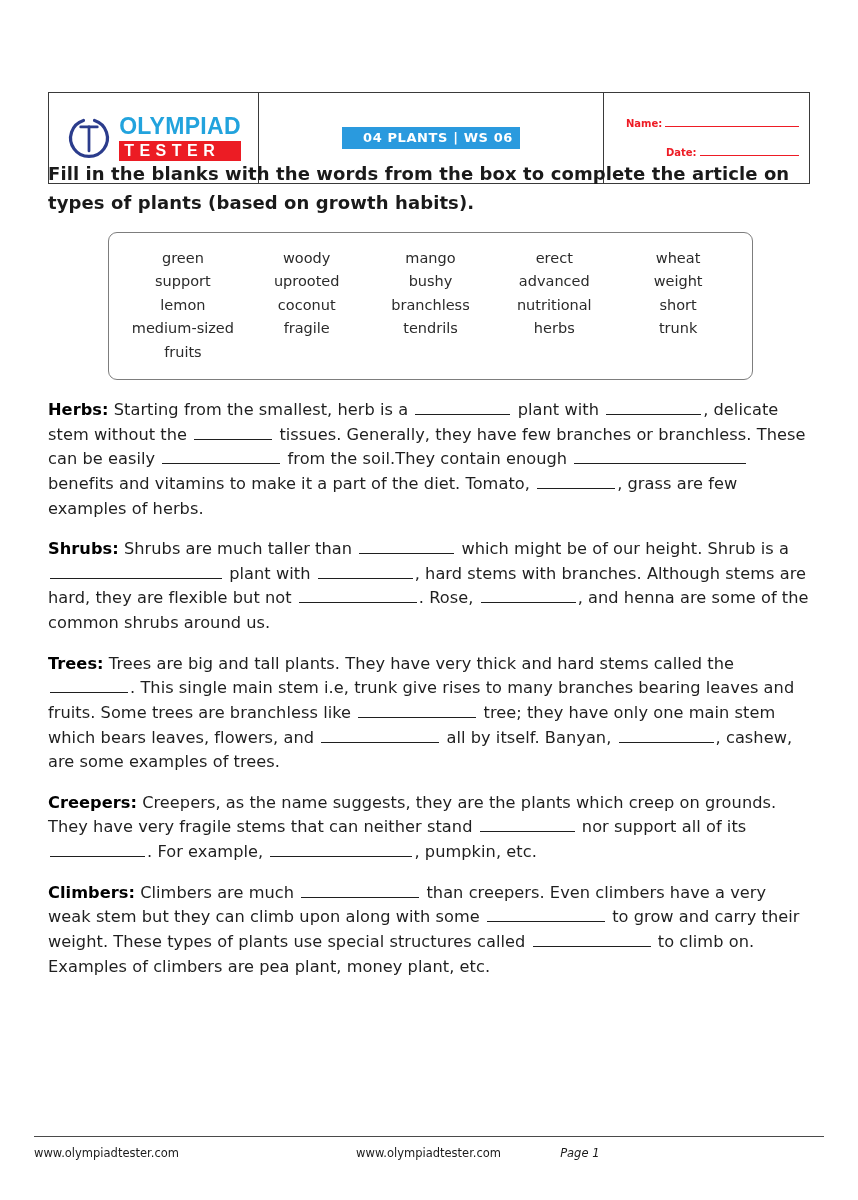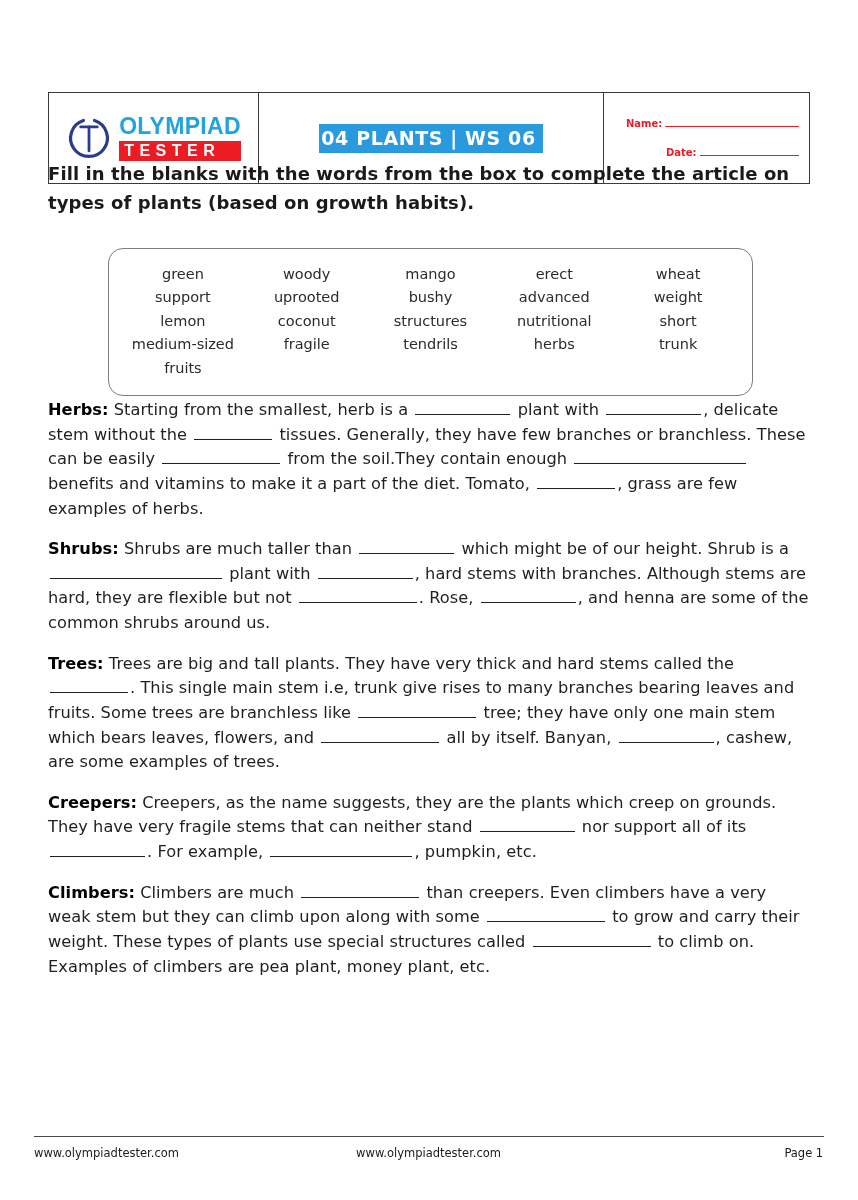--- a/index.html
+++ b/index.html
@@ -97,23 +97,23 @@
     margin-top: 3px;
     text-align: left;
   }
 
   
   .ws-title {
     background: #2a9ade;
     color: #ffffff;
     font-family: "DejaVu Sans", sans-serif;
     font-weight: bold;
-    font-size: 19px;
+    font-size: 13px;
     letter-spacing: 0.6px;
-    padding: 3px 7px 4px 2px;
+    padding: 3px 7px 4px 21px;
     white-space: nowrap;
   }
 
   
   .nd-row {
     display: flex;
     align-items: baseline;
     color: #ee1c25;
     font-family: "DejaVu Sans", sans-serif;
     font-weight: bold;
@@ -140,25 +140,25 @@
     font-size: 18px;
     line-height: 1.6;
     color: #1a1a1a;
     letter-spacing: 0.1px;
   }
 
   
   .wordbank {
     position: absolute;
     left: 108px;
-    top: 248px;
+    top: 232px;
     width: 645px;
     height: 148px;
     border: 1.3px solid #7d7d7d;
-    border-radius: 15px;
+    border-radius: 9px;
     padding: 14px 12px 10px 12px;
   }
   .wb-grid {
     display: grid;
     grid-template-columns: repeat(5, 1fr);
     row-gap: 0px;
     font-family: "DejaVu Sans", sans-serif;
     font-size: 14.5px;
     color: #2b2b2b;
     text-align: center;
@@ -211,21 +211,21 @@
     top: 1146px;
     width: 790px;
     display: flex;
     align-items: center;
     font-family: "DejaVu Sans", sans-serif;
     font-size: 11.5px;
     color: #1a1a1a;
   }
   .footer-left  { width: 33.3%; text-align: left; }
   .footer-center{ width: 33.3%; text-align: center; }
-  .footer-right { width: 33.3%; text-align: right; }
+  .footer-right { width: 33.3%; text-align: left; font-style: italic; }
 </style>
 </head>
 <body>
 
 <div class="page">
 
   <div class="header-table">
 
     <div class="hdr-cell hdr-logo-cell">
       <div class="logo-wrap">
@@ -267,21 +267,21 @@
         <div class="wb-cell">mango</div>
         <div class="wb-cell">erect</div>
         <div class="wb-cell">wheat</div>
         <div class="wb-cell">support</div>
         <div class="wb-cell">uprooted</div>
         <div class="wb-cell">bushy</div>
         <div class="wb-cell">advanced</div>
         <div class="wb-cell">weight</div>
         <div class="wb-cell">lemon</div>
         <div class="wb-cell">coconut</div>
-        <div class="wb-cell">structures</div>
+        <div class="wb-cell">branchless</div>
         <div class="wb-cell">nutritional</div>
         <div class="wb-cell">short</div>
         <div class="wb-cell">medium-sized</div>
         <div class="wb-cell">fragile</div>
         <div class="wb-cell">tendrils</div>
         <div class="wb-cell">herbs</div>
         <div class="wb-cell">trunk</div>
         <div class="wb-cell">fruits</div>
         <div class="wb-cell"></div>
         <div class="wb-cell"></div>

